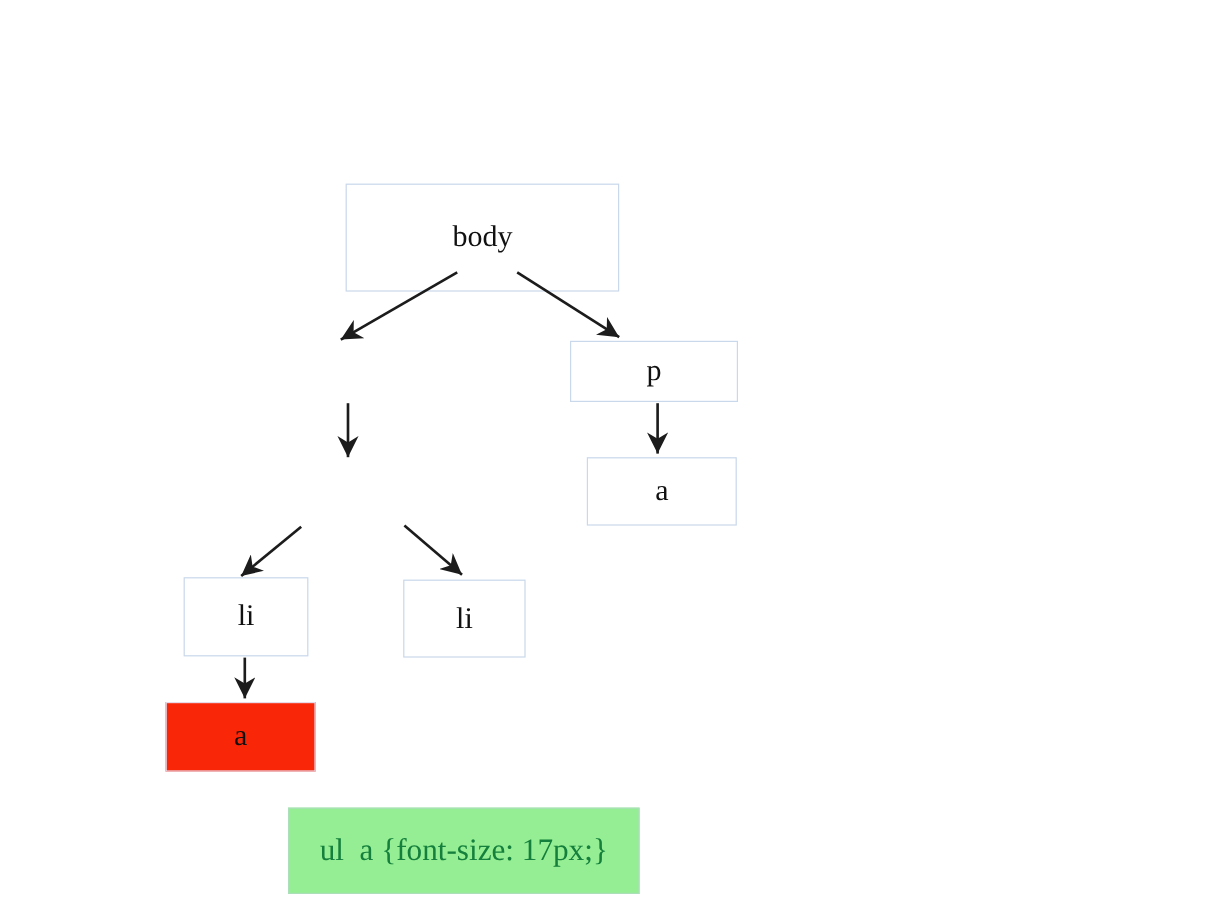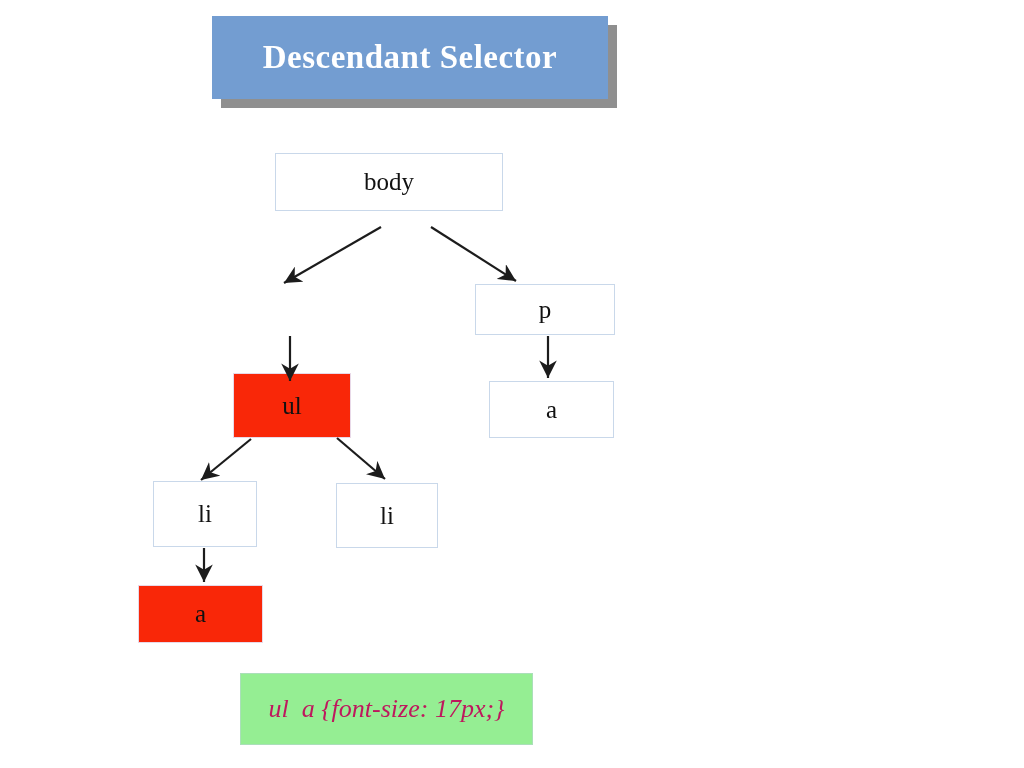--- a/index.html
+++ b/index.html
@@ -33,21 +33,21 @@
     font-size: 25px;
     color: #111111;
     box-sizing: border-box;
     z-index: 2;
   }
   .node.hl {
     background: #f92708;
     border-color: #e8d9e8;
   }
 
-  #n-body { left: 275px; top: 153px; width: 228px; height: 58px; }
+  #n-body { left: 288px; top: 153px; width: 228px; height: 90px; }
   #n-div  { left: 204px; top: 284px; width: 162px; height: 51px; }
   #n-p    { left: 475px; top: 284px; width: 140px; height: 51px; }
   #n-ul   { left: 233px; top: 373px; width: 118px; height: 65px; }
   #n-a1   { left: 489px; top: 381px; width: 125px; height: 57px; }
   #n-li1  { left: 153px; top: 481px; width: 104px; height: 66px; }
   #n-li2  { left: 336px; top: 483px; width: 102px; height: 65px; }
   #n-a2   { left: 138px; top: 585px; width: 125px; height: 58px; }
 
   .edges-svg {
     position: absolute;
@@ -64,34 +64,30 @@
 
   .code-box {
     position: absolute;
     left: 240px; top: 673px;
     width: 293px; height: 72px;
     background: #95ee93;
     border: 1px solid #aadfb9;
     box-sizing: border-box;
     display: flex; align-items: center; justify-content: center;
     font-size: 26px;
-    color: #be185d;
+    color: #15803d;
     white-space: pre;
     z-index: 2;
-    font-style: italic;
   }
 </style>
 </head>
 <body>
 
 <div class="slide">
 
-  <div class="title-box">
-    <span>Descendant Selector</span>
-  </div>
 
   <svg class="edges-svg" viewBox="0 0 1024 768" xmlns="http://www.w3.org/2000/svg">
     <defs>
       <marker id="arrowhead" viewBox="0 0 10 10" refX="10" refY="5" markerWidth="8" markerHeight="8" orient="auto">
         <path d="M0,0 L10,5 L0,10 L3,5 Z" fill="#1c1c1c"></path>
       </marker>
     </defs>
     <line x1="381" y1="227" x2="284" y2="283" marker-end="url(#arrowhead)"></line>
     <line x1="431" y1="227" x2="516" y2="281" marker-end="url(#arrowhead)"></line>
     <line x1="290" y1="336" x2="290" y2="381" marker-end="url(#arrowhead)"></line>
@@ -99,21 +95,20 @@
     <line x1="251" y1="439" x2="201" y2="480" marker-end="url(#arrowhead)"></line>
     <line x1="337" y1="438" x2="385" y2="479" marker-end="url(#arrowhead)"></line>
     <line x1="204" y1="548" x2="204" y2="582" marker-end="url(#arrowhead)"></line>
   </svg>
 
   <div class="node" id="n-body">body</div>
 
 
   <div class="node" id="n-p">p</div>
 
-  <div class="node hl" id="n-ul">ul</div>
 
   <div class="node" id="n-a1">a</div>
 
   <div class="node" id="n-li1">li</div>
 
   <div class="node" id="n-li2">li</div>
 
   <div class="node hl" id="n-a2">a</div>
 
   <div class="code-box">

